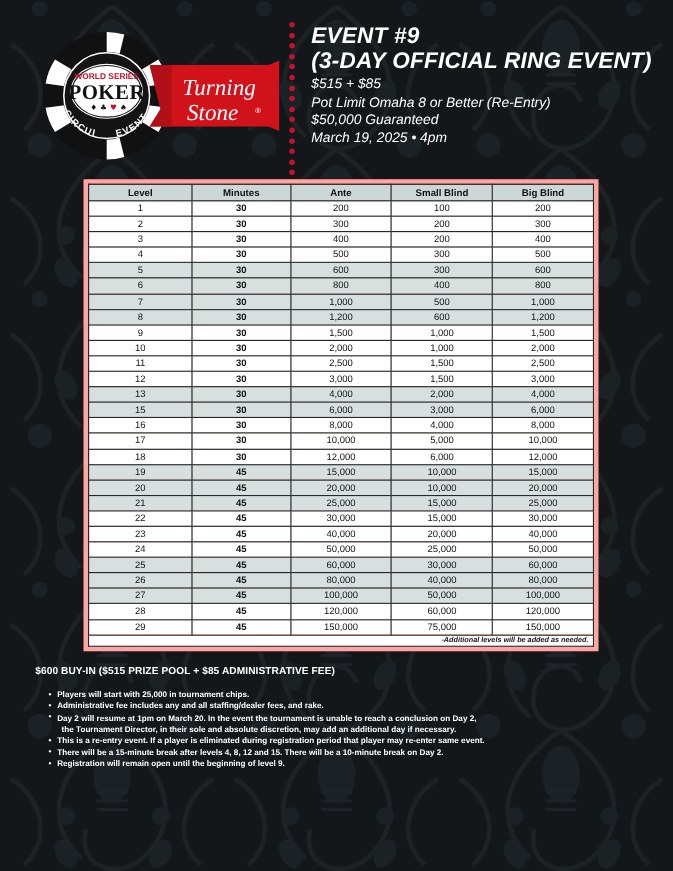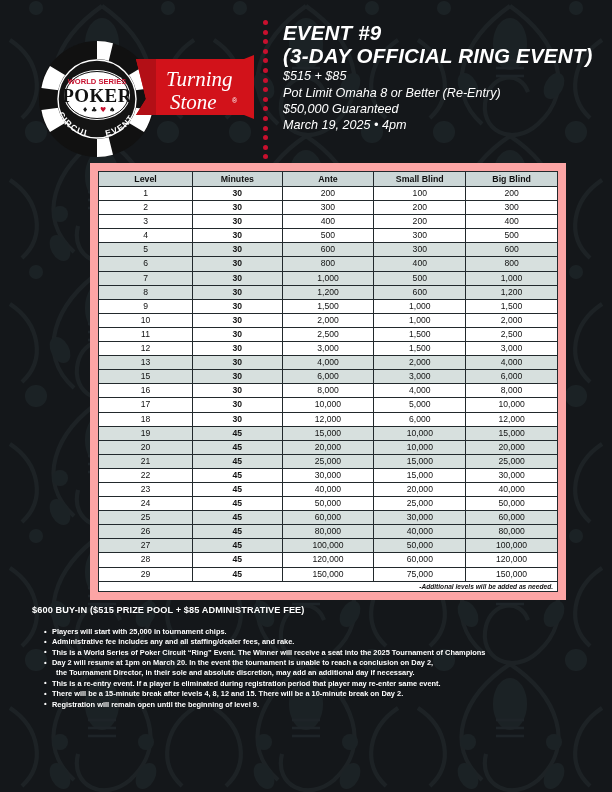--- a/index.html
+++ b/index.html
@@ -16,21 +16,21 @@
     overflow:hidden;
     z-index:0;
   }
   .bg-pattern svg{position:absolute;top:0;left:0;}
   
   .header{
     position:absolute;top:0;left:0;width:612px;height:152px;
     z-index:3;
   }
   .chip-logo{
-    position:absolute;left:38px;top:40px;width:118px;height:118px;
+    position:absolute;left:38px;top:28px;width:118px;height:118px;
   }
   .banner{
     position:absolute;left:136px;top:55px;width:118px;height:72px;
   }
   .dotline{
     position:absolute;left:262px;top:20px;width:8px;height:128px;
   }
   .dotline i{
     display:block;width:5px;height:5px;border-radius:50%;
     background:#c8102e;margin:0 0 4.6px 1px;
@@ -39,23 +39,23 @@
     position:absolute;left:283px;top:22px;width:322px;color:#fff;
   }
   .ev-title{
     font-size:20.5px;font-weight:bold;letter-spacing:.2px;line-height:1.08;
     margin:0 0 1px 0;
     font-style:italic;
   }
   .ev-sub{font-size:12.6px;line-height:1.30;margin:0;font-weight:500;font-style:italic;}
   
   .tbl-wrap{
-    position:absolute;left:90px;top:163px;width:460px;
+    position:absolute;left:76px;top:163px;width:460px;
     z-index:3;
-    border:8px solid #fca5a5;
+    border:4px solid #fca5a5;
     background:#c2410c;
   }
   table{border-collapse:collapse;width:100%;}
   th,td{
     border:1px solid #22292c;
     text-align:center;
     font-size:8.6px;
     height:13.1px;
     padding:0;
     color:#111;
@@ -431,21 +431,20 @@
       </tbody>
   </table>
   <div class="foot-note">-Additional levels will be added as needed.</div>
 </div>
 
 <div class="details">
   <div class="buyin">$600 BUY-IN ($515 PRIZE POOL + $85 ADMINISTRATIVE FEE)</div>
   <ul class="bullets" id="bullets">
       <li><span>Players will start with 25,000 in tournament chips.</span></li>
       <li><span>Administrative fee includes any and all staffing/dealer fees, and rake.</span></li>
-      <li><span>This is a World Series of Poker Circuit “Ring” Event. The Winner will receive a seat into the 2025 Tournament of Champions</span></li>
       <li><span>Day 2 will resume at 1pm on March 20. In the event the tournament is unable to reach a conclusion on Day 2,</span><span class="cont">the Tournament Director, in their sole and absolute discretion, may add an additional day if necessary.</span></li>
       <li><span>This is a re-entry event. If a player is eliminated during registration period that player may re-enter same event.</span></li>
       <li><span>There will be a 15-minute break after levels 4, 8, 12 and 15. There will be a 10-minute break on Day 2.</span></li>
       <li><span>Registration will remain open until the beginning of level 9.</span></li>
     </ul>
 </div>
 
 <div class="footer">
   
   

